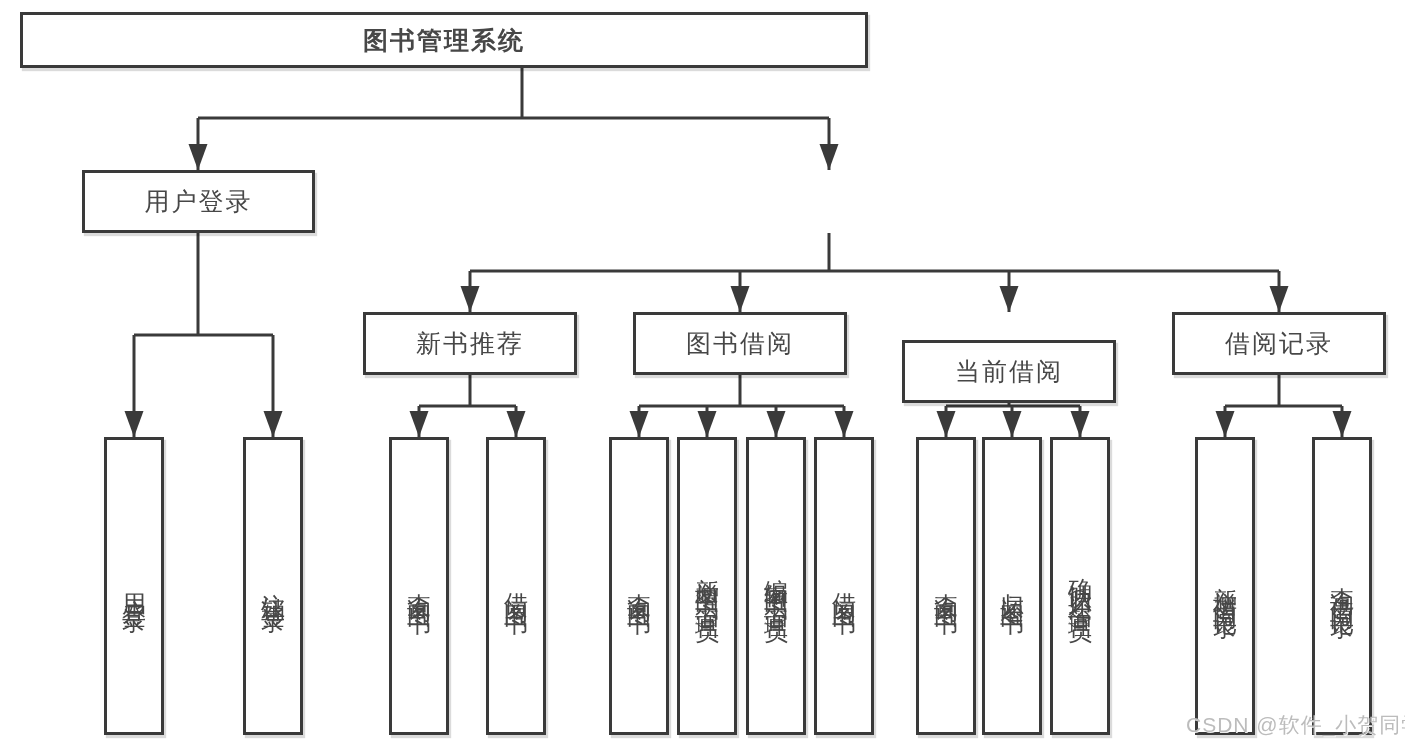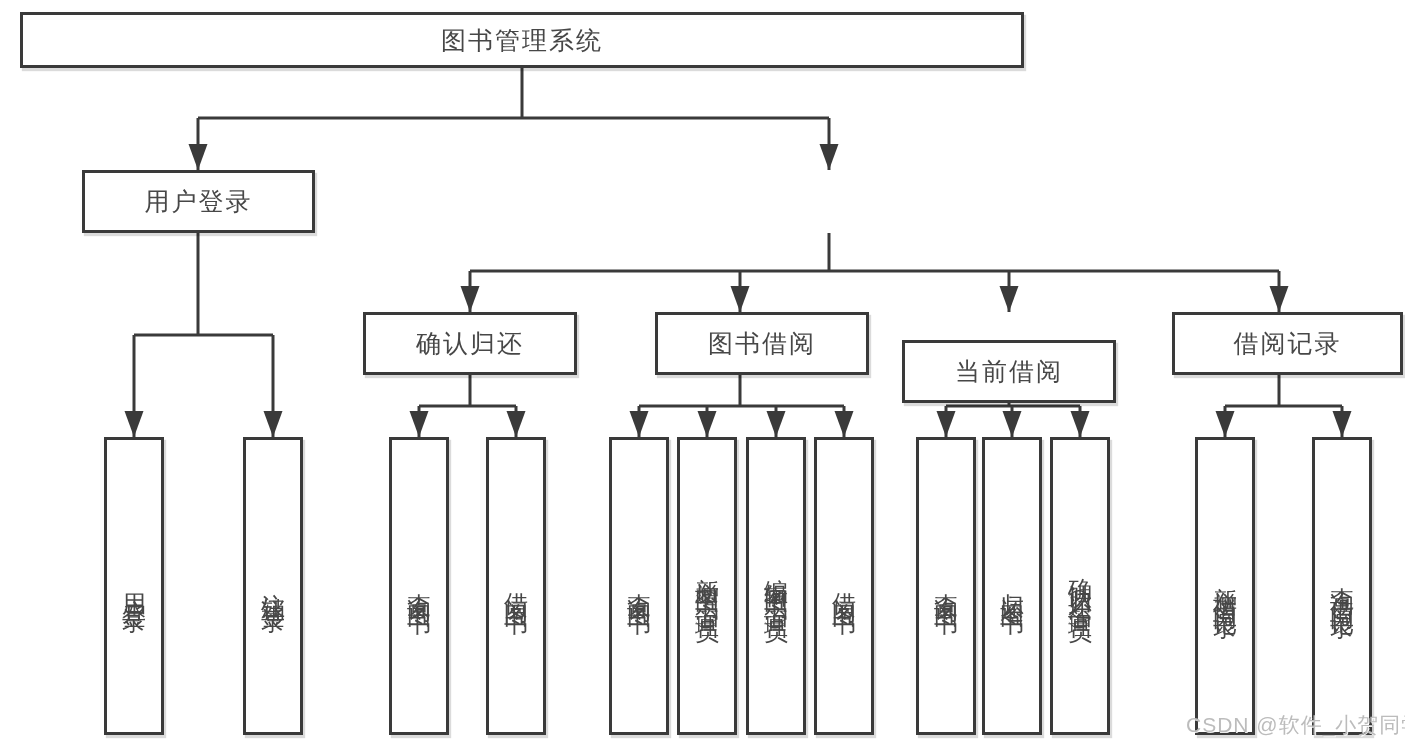--- a/index.html
+++ b/index.html
@@ -16,21 +16,21 @@
     box-sizing:border-box;
     background:#ffffff;
     border:3px solid #3a3a3a;
     box-shadow:2px 3px 1px rgba(0,0,0,0.14);
     display:flex;
     align-items:center;
     justify-content:center;
     color:#474747;
   }
   .title-box{font-size:25px;letter-spacing:2px;}
-  .root-box{left:20px;top:12px;width:1004px;height:56px;}
+  .root-box{left:20px;top:12px;width:848px;height:56px;font-weight:bold;}
   .lvl2{top:170px;height:63px;}
   .lvl3{top:312px;height:63px;}
   .leaf{top:437px;height:298px;}
   .leaf .vtext{
     writing-mode:vertical-rl;
     text-orientation:mixed;
     font-size:24px;
     letter-spacing:6px;
     line-height:1;
     white-space:nowrap;
@@ -96,29 +96,29 @@
 
   <div class="box title-box root-box">
     <span>图书管理系统</span>
   </div>
 
   <div class="box title-box lvl2" style="left:82px;width:233px;">
     <span>用户登录</span>
   </div>
 
   <div class="box title-box lvl3" style="left:363px;width:214px;">
-    <span>确认归还</span>
+    <span>新书推荐</span>
   </div>
-  <div class="box title-box lvl3" style="left:633px;width:214px;margin-left:22px;">
+  <div class="box title-box lvl3" style="left:633px;width:214px;">
     <span>图书借阅</span>
   </div>
   <div class="box title-box lvl3" style="left:902px;width:214px;margin-top:28px;">
     <span>当前借阅</span>
   </div>
-  <div class="box title-box lvl3" style="left:1172px;width:231px;">
+  <div class="box title-box lvl3" style="left:1172px;width:214px;">
     <span>借阅记录</span>
   </div>
 
   <div class="box leaf" style="left:104px;width:60px;">
     <span class="vtext">用户登录</span>
   </div>
   <div class="box leaf" style="left:243px;width:60px;">
     <span class="vtext">注销登录</span>
   </div>
   <div class="box leaf" style="left:389px;width:60px;">

